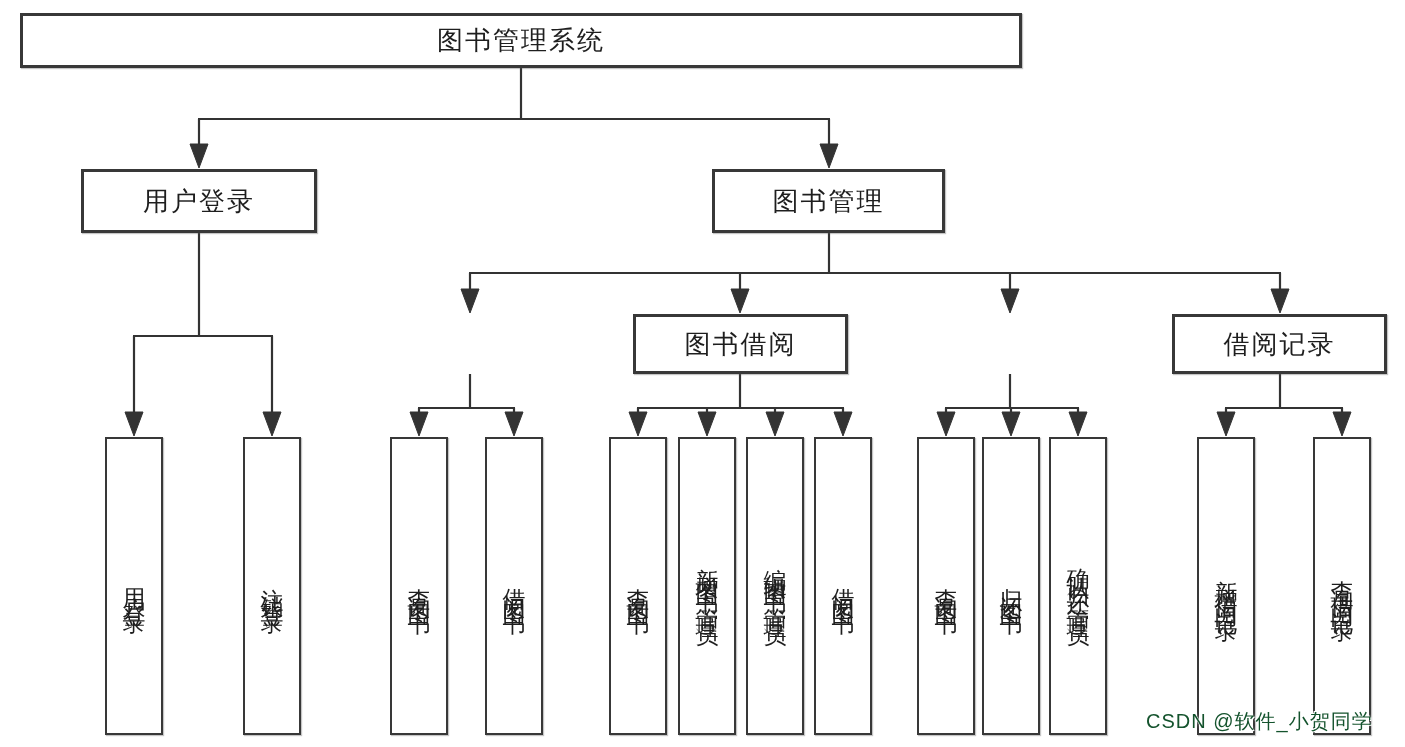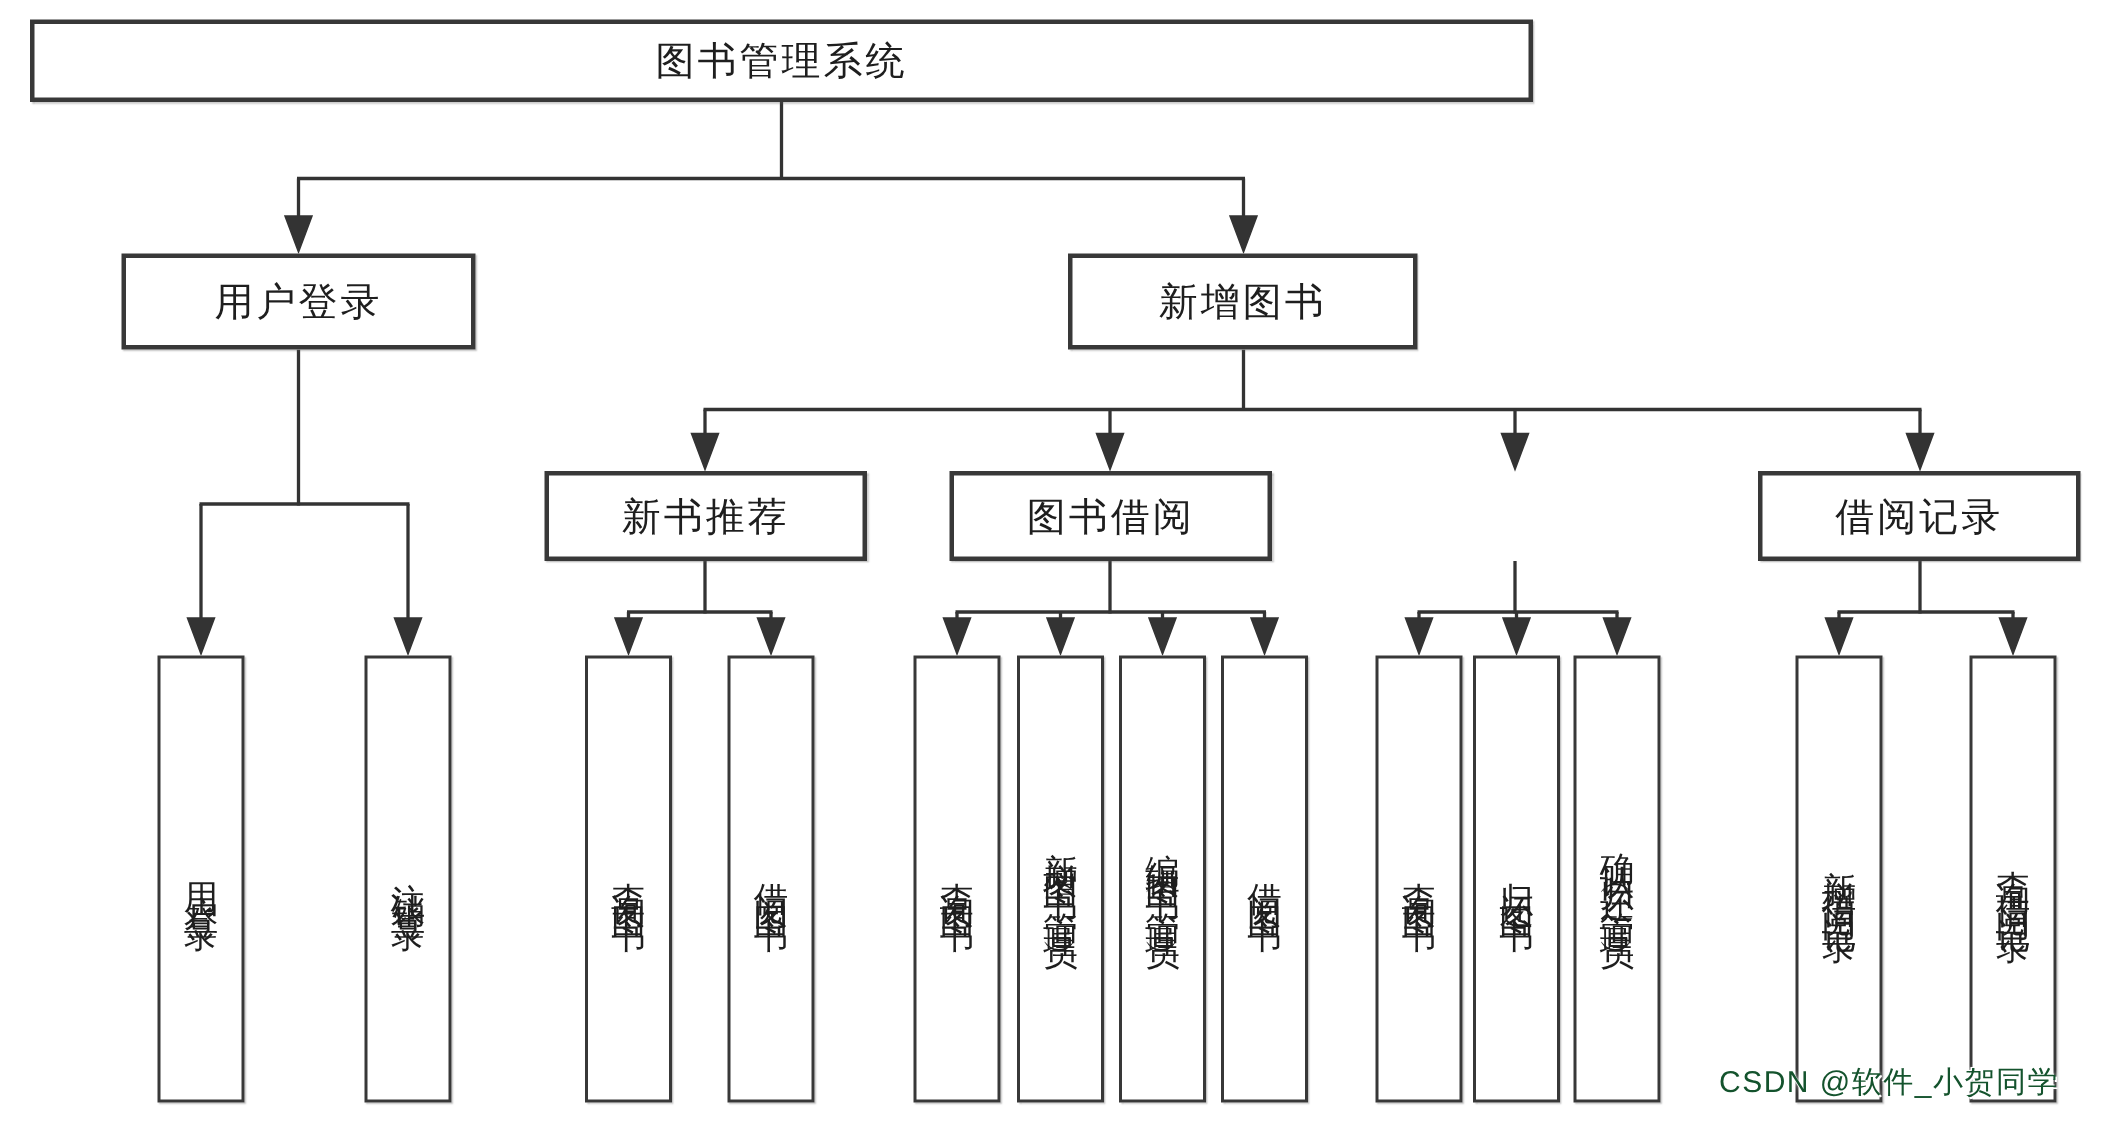--- a/index.html
+++ b/index.html
@@ -144,26 +144,23 @@
   </svg>
 
   <div class="hbox" style="left:20px; top:13px; width:1002px; height:55px;">
     <span>图书管理系统</span>
   </div>
 
   <div class="hbox" style="left:81px; top:169px; width:236px; height:64px;">
     <span>用户登录</span>
   </div>
   <div class="hbox" style="left:712px; top:169px; width:233px; height:64px;">
-    <span>新增图书</span>
-  </div>
-
-  <div class="hbox" style="left:363px; top:314px; width:215px; height:60px;">
-    <span>新书推荐</span>
-  </div>
+    <span>图书管理</span>
+  </div>
+
   <div class="hbox" style="left:633px; top:314px; width:215px; height:60px;">
     <span>图书借阅</span>
   </div>
   <div class="hbox" style="left:1172px; top:314px; width:215px; height:60px;">
     <span>借阅记录</span>
   </div>
 
   <div class="vbox" style="left:105px;">
     <span class="vtext">用户登录</span>
   </div>

